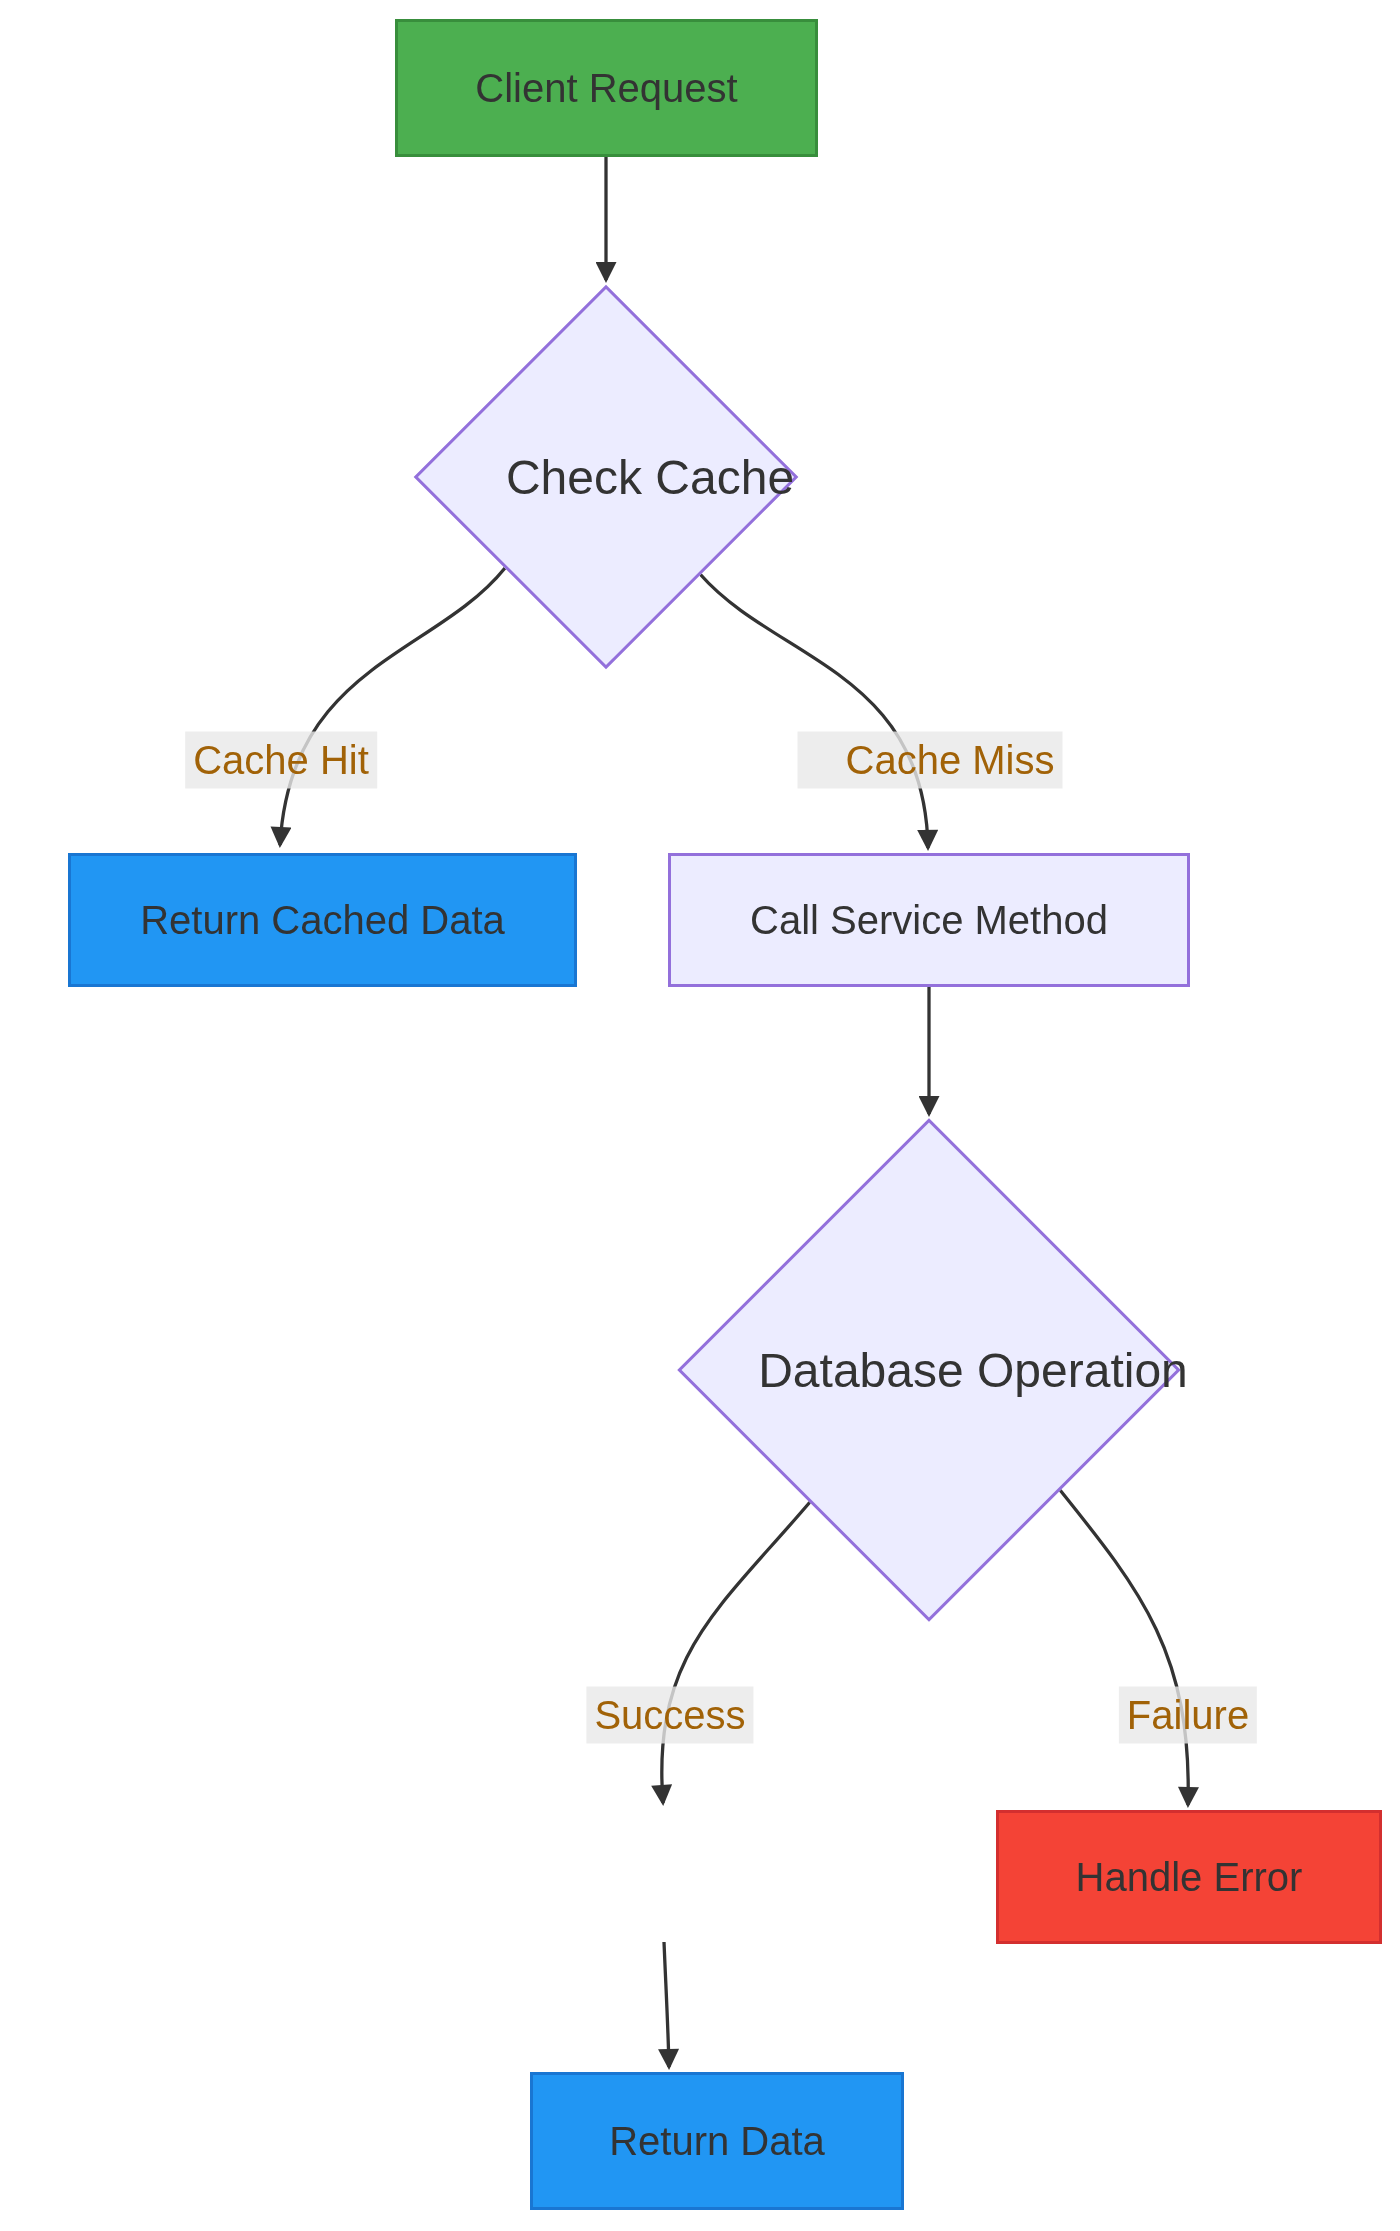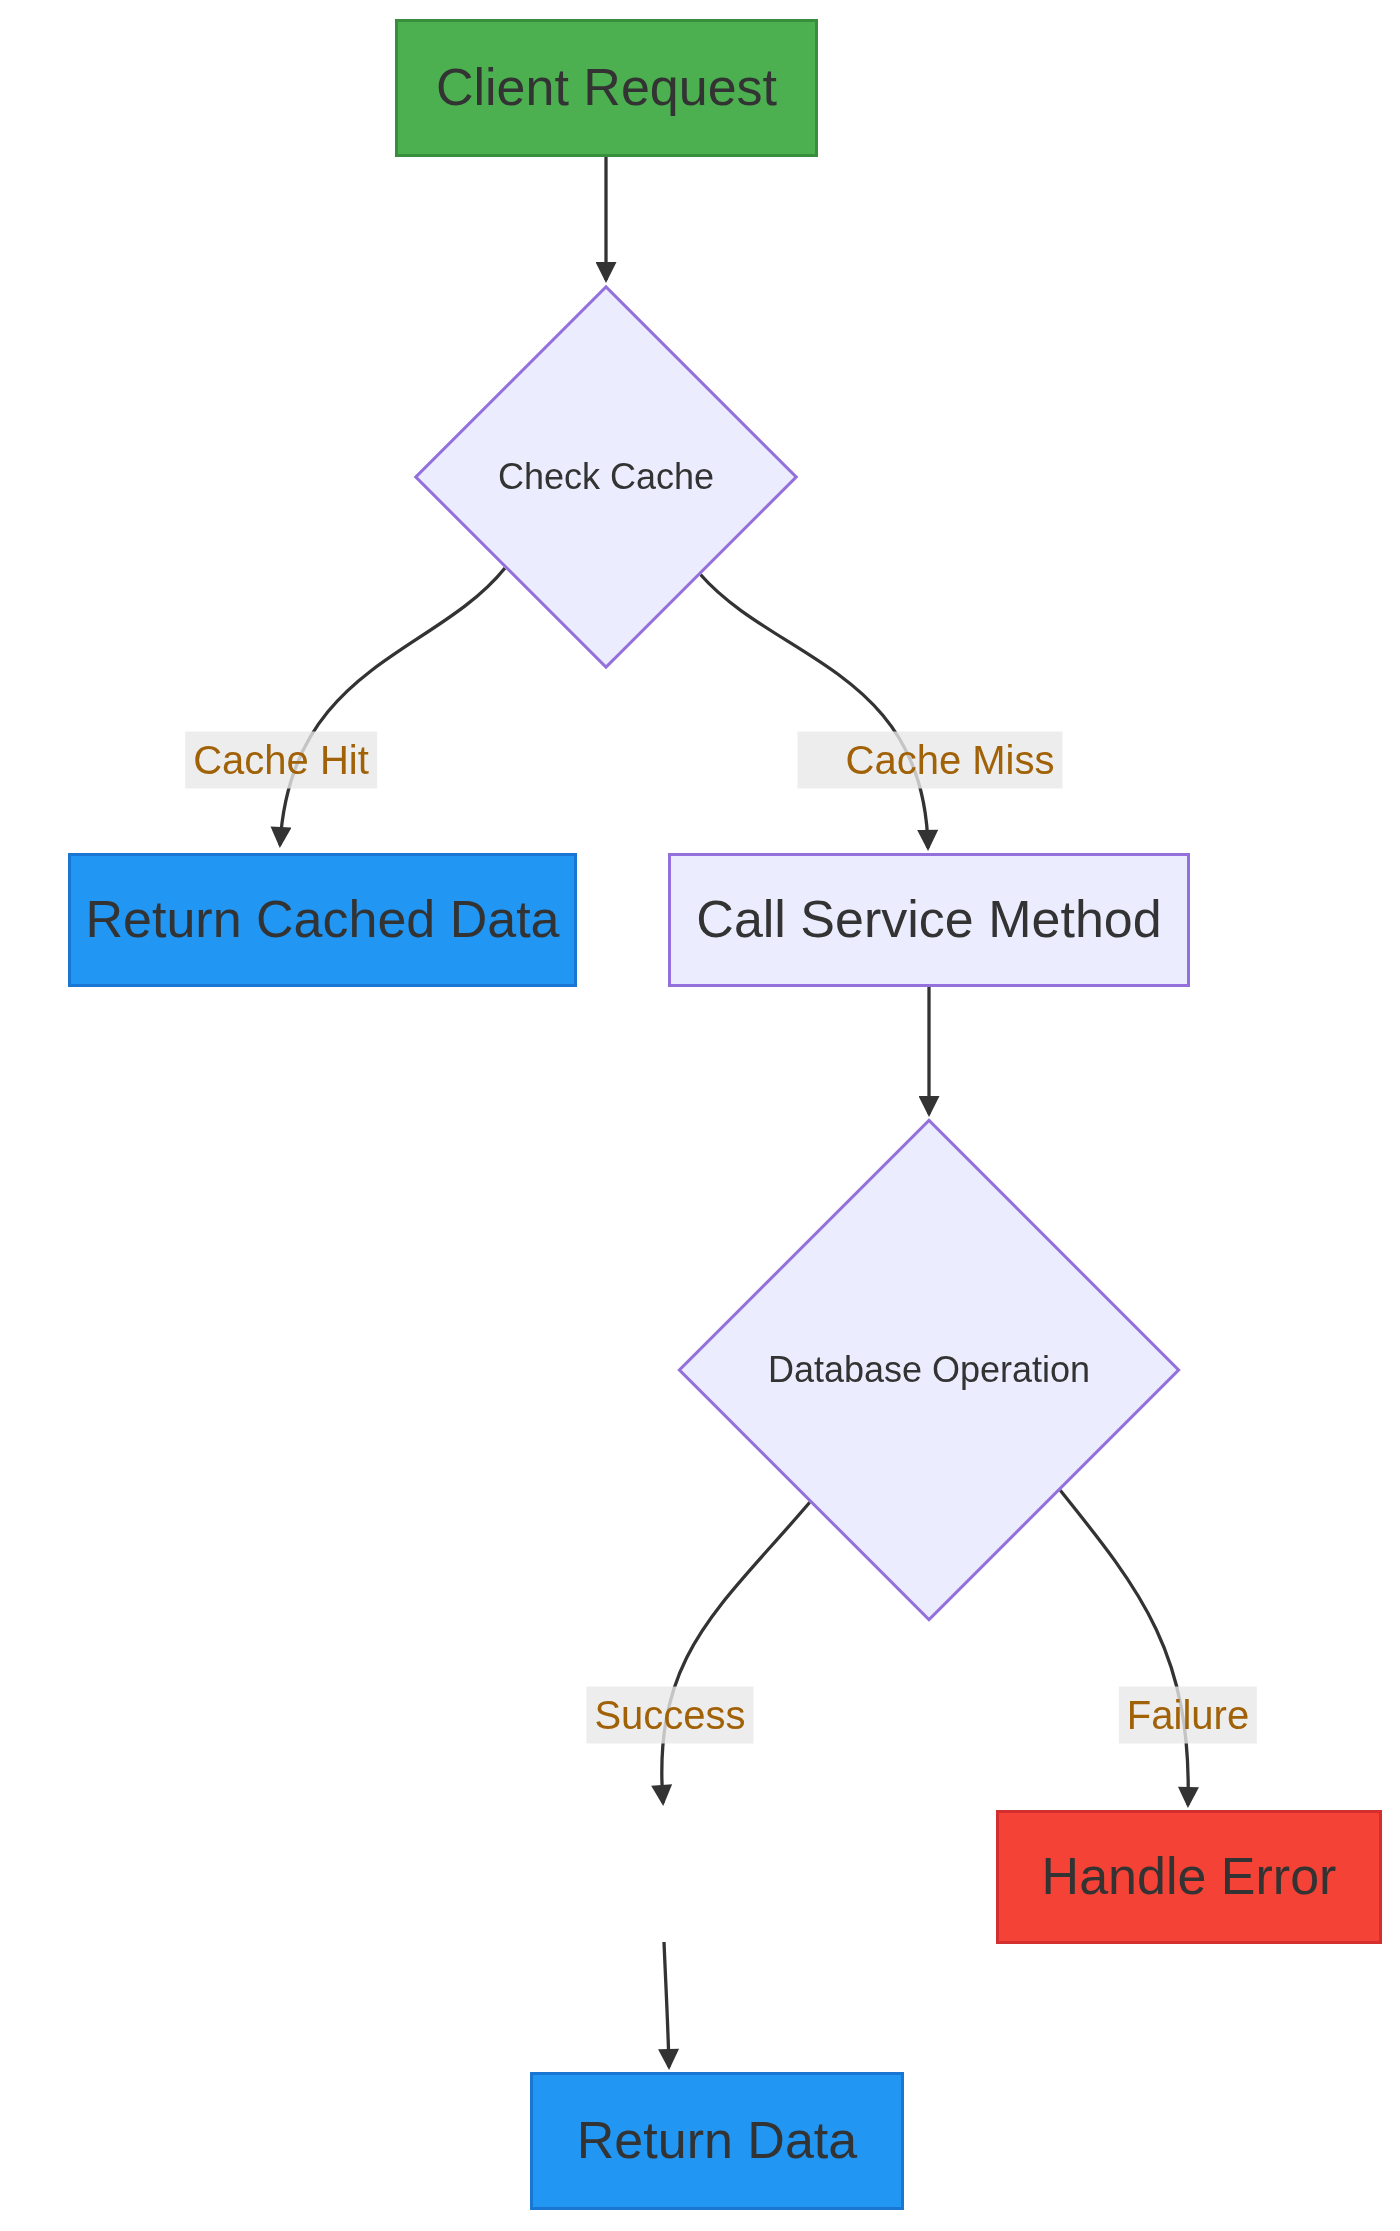--- a/index.html
+++ b/index.html
@@ -23,21 +23,21 @@
     stroke: #333333;
     stroke-width: 3.3px;
   }
   
   .node {
     position: absolute;
     box-sizing: border-box;
     display: flex;
     align-items: center;
     justify-content: center;
-    font-size: 52px;
+    font-size: 40px;
     line-height: 1.15;
     text-align: center;
     color: #333333;
   }
   .node-green  { background: #4CAF50; border: 3px solid #388E3C; }
   .node-blue   { background: #2196F3; border: 3px solid #1976D2; margin-left: 48px; }
   .node-red    { background: #F44336; border: 3px solid #D32F2F; }
   .node-lav    { background: #ECECFF; border: 3px solid #9370DB; }
 
   .n-client-request      { left: 395px;  top: 19px;   width: 423px; height: 138px; }
@@ -54,24 +54,25 @@
     background: #ECECFF;
     border: 3px solid #9370DB;
     transform: rotate(45deg);
   }
   .d-check-cache { left: 470px; top: 341px;  width: 272px; height: 272px; }
   .d-database-op { left: 751px; top: 1192px; width: 356px; height: 356px; }
 
   .diamond-label {
     position: absolute;
     transform: translate(-50%, -50%);
-    font-size: 36px;
+    font-size: 48px;
     white-space: nowrap;
     color: #333333;
     text-align: center;
+    margin-left: 44px;
   }
   .dl-check-cache { left: 606px; top: 477px; }
   .dl-database-op { left: 929px; top: 1370px; }
 
   
   .edge-label {
     position: absolute;
     transform: translate(-50%, -50%);
     background: rgba(232, 232, 232, 0.8);
     padding: 6px 8px;

